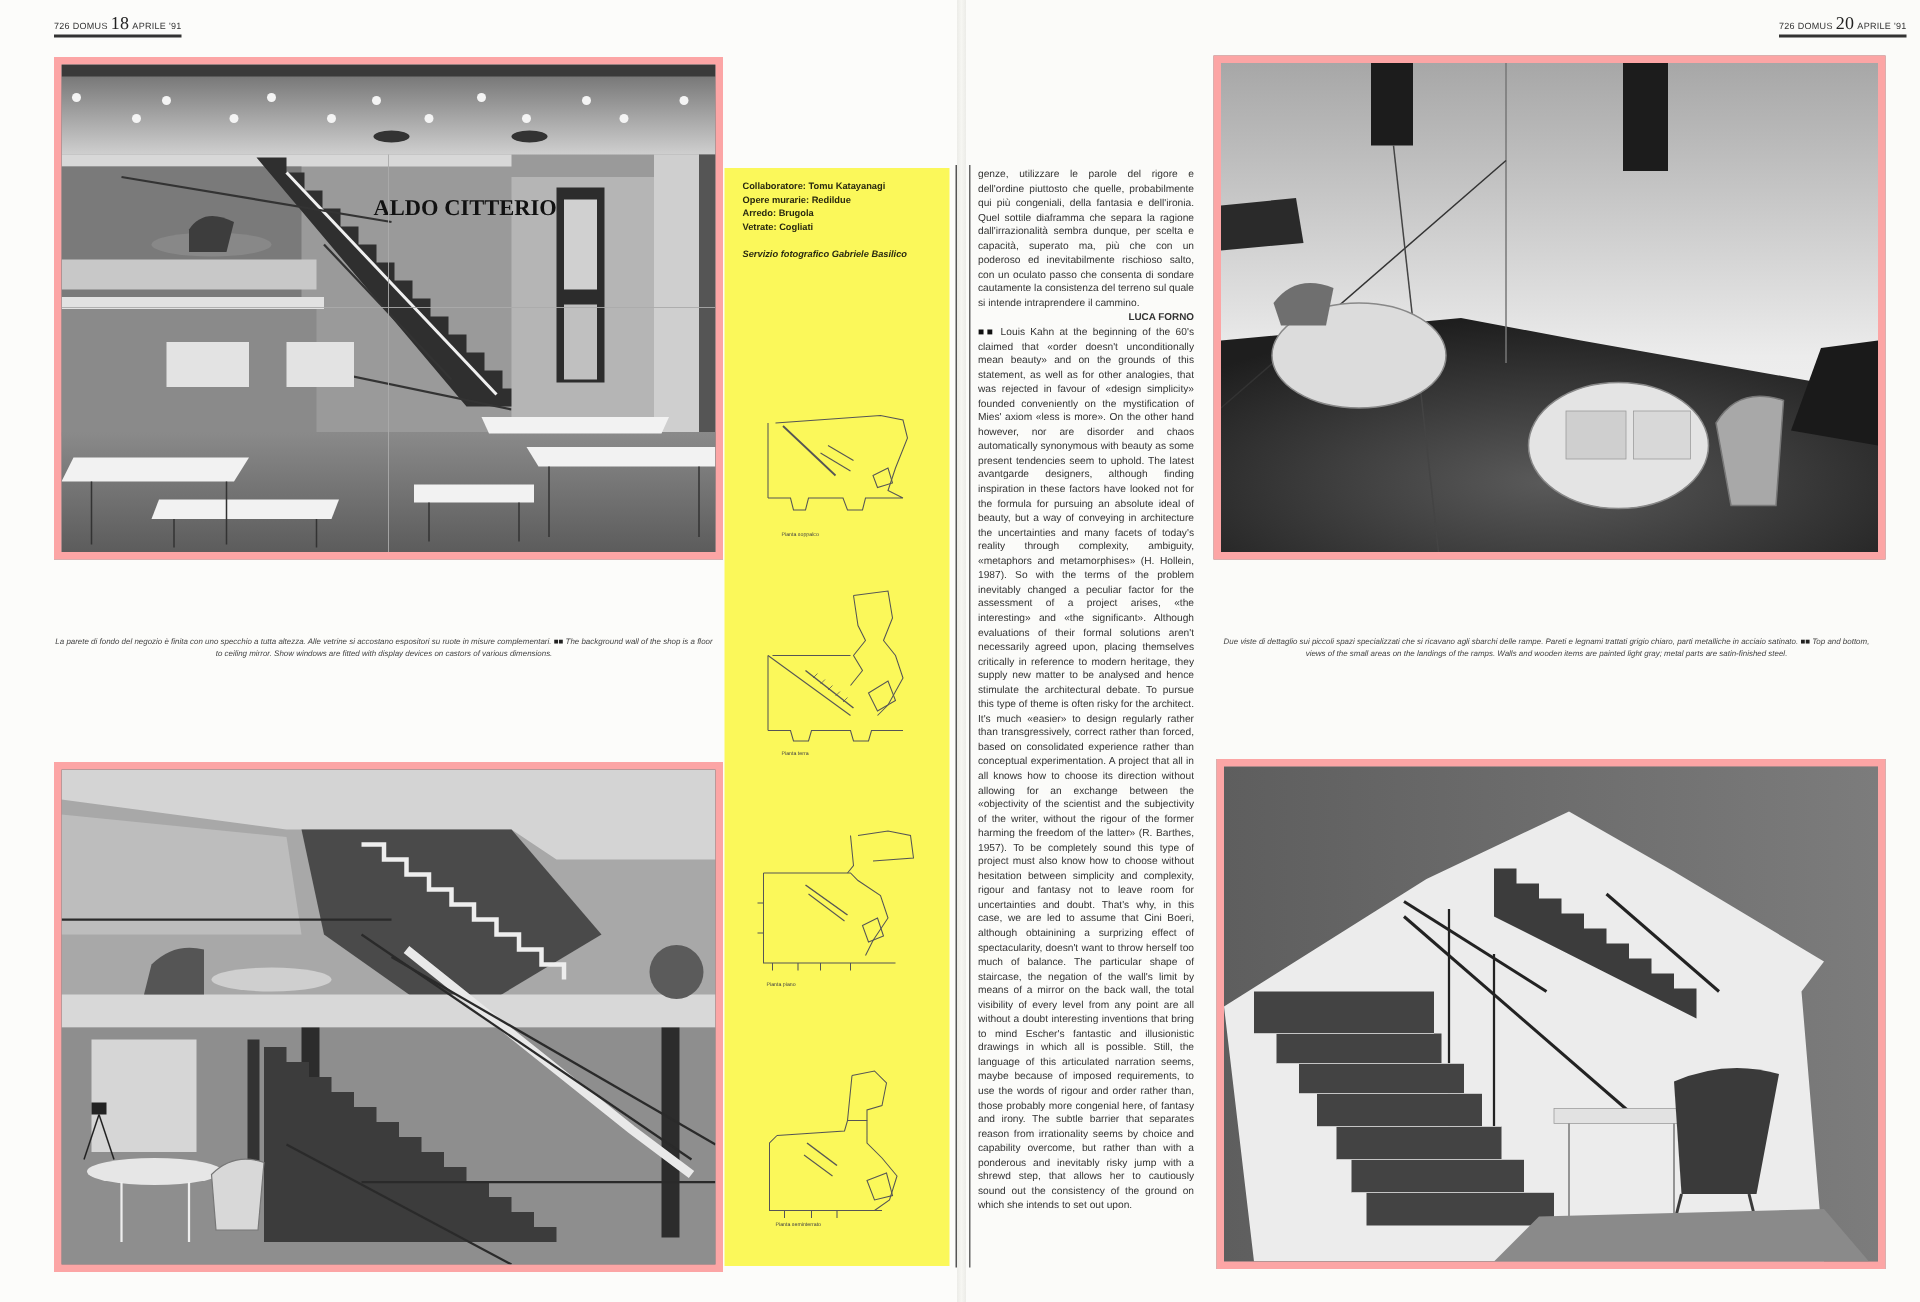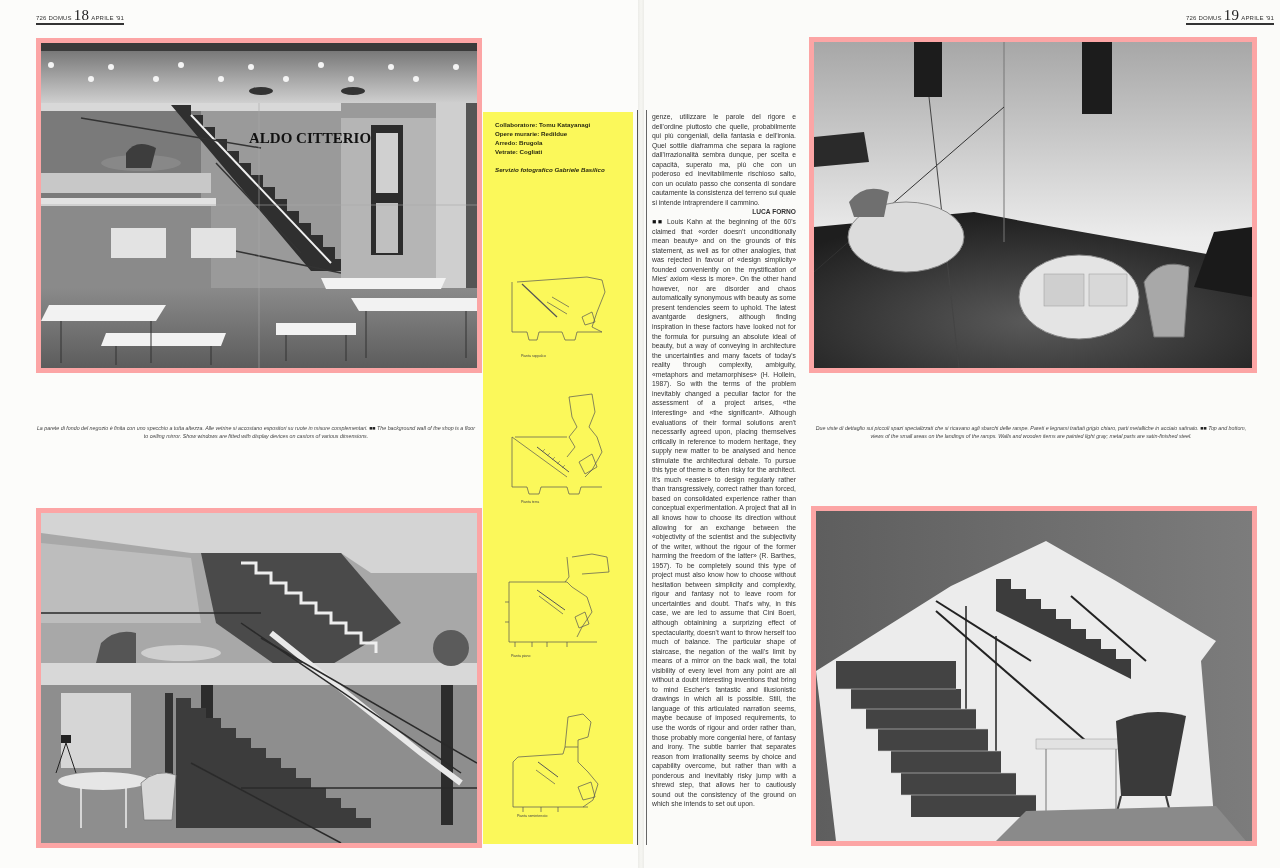--- a/index.html
+++ b/index.html
@@ -2,21 +2,21 @@
 <html><head>
 <meta charset="utf-8">
 <style>
   html,body{margin:0;padding:0;}
   body{width:1280px;height:868px;background:#fdfdfb;position:relative;overflow:hidden;font-family:"Liberation Sans",sans-serif;color:#222;}
   .page{position:absolute;top:0;height:868px;background:#fcfcfa;}
   .page-left{left:0;width:640px;}
   .page-right{left:640px;width:640px;background:#fbfbf9;}
   .gutter{position:absolute;left:638px;top:0;width:6px;height:868px;background:linear-gradient(90deg,#ecece8,#f6f6f2,#ecece8);}
   .folio{position:absolute;top:8px;font-size:6px;letter-spacing:0.2px;color:#333;display:flex;align-items:baseline;gap:2px;border-bottom:2px solid #333;padding-bottom:1px;}
-  .folio .num{font-family:"Liberation Serif",serif;font-size:15px;line-height:14px;color:#222;}
+  .folio .num{font-family:"Liberation Serif",serif;font-size:12px;line-height:14px;color:#222;}
   .folio-left{left:36px;}
   .folio-right{left:1186px;}
   .photo{position:absolute;overflow:hidden;background:#777;border:5px solid #fca5a5;}
   .photo svg{display:block;width:100%;height:100%;}
   .caption{position:absolute;font-size:5.3px;font-style:italic;color:#444;line-height:8px;text-align:center;}
   .caption .mark{font-style:normal;font-weight:bold;color:#222;}
   .yellow{position:absolute;left:483px;top:112px;width:150px;height:732px;background:#fbf85a;}
   .credits{position:absolute;left:12px;top:8px;font-size:6.2px;line-height:9px;font-weight:bold;color:#2a2a10;font-family:"Liberation Sans",sans-serif;}
   .credits .photo-credit{margin-top:9px;font-style:italic;}
   .plan{position:absolute;}
@@ -231,21 +231,21 @@
   </div>
 </div>
 
 <div class="rule" style="left:637px;top:110px;height:735px;"></div>
 <div class="gutter"></div>
 
 <div class="page page-right" style="left:644px;width:636px;"></div>
 
 <div class="folio folio-right">
   <span>726 DOMUS</span>
-  <span class="num">19</span>
+  <span class="num">20</span>
   <span>APRILE '91</span>
 </div>
 
 <div class="rule" style="left:646px;top:110px;height:735px;background:#666;"></div>
 
 <div class="article">
   <p>genze, utilizzare le parole del rigore e dell'ordine piuttosto che quelle, probabilmente qui più congeniali, della fantasia e dell'ironia. Quel sottile diaframma che separa la ragione dall'irrazionalità sembra dunque, per scelta e capacità, superato ma, più che con un poderoso ed inevitabilmente rischioso salto, con un oculato passo che consenta di sondare cautamente la consistenza del terreno sul quale si intende intraprendere il cammino.</p>
   <span class="author">LUCA FORNO</span>
   <p><span class="mark">■■</span> <span>Louis Kahn at the beginning of the 60's claimed that «order doesn't unconditionally mean beauty» and on the grounds of this statement, as well as for other analogies, that was rejected in favour of «design simplicity» founded conveniently on the mystification of Mies' axiom «less is more». On the other hand however, nor are disorder and chaos automatically synonymous with beauty as some present tendencies seem to uphold. The latest avantgarde designers, although finding inspiration in these factors have looked not for the formula for pursuing an absolute ideal of beauty, but a way of conveying in architecture the uncertainties and many facets of today's reality through complexity, ambiguity, «metaphors and metamorphises» (H. Hollein, 1987). So with the terms of the problem inevitably changed a peculiar factor for the assessment of a project arises, «the interesting» and «the significant». Although evaluations of their formal solutions aren't necessarily agreed upon, placing themselves critically in reference to modern heritage, they supply new matter to be analysed and hence stimulate the architectural debate. To pursue this type of theme is often risky for the architect. It's much «easier» to design regularly rather than transgressively, correct rather than forced, based on consolidated experience rather than conceptual experimentation. A project that all in all knows how to choose its direction without allowing for an exchange between the «objectivity of the scientist and the subjectivity of the writer, without the rigour of the former harming the freedom of the latter» (R. Barthes, 1957). To be completely sound this type of project must also know how to choose without hesitation between simplicity and complexity, rigour and fantasy not to leave room for uncertainties and doubt. That's why, in this case, we are led to assume that Cini Boeri, although obtainining a surprizing effect of spectacularity, doesn't want to throw herself too much of balance. The particular shape of staircase, the negation of the wall's limit by means of a mirror on the back wall, the total visibility of every level from any point are all without a doubt interesting inventions that bring to mind Escher's fantastic and illusionistic drawings in which all is possible. Still, the language of this articulated narration seems, maybe because of imposed requirements, to use the words of rigour and order rather than, those probably more congenial here, of fantasy and irony. The subtle barrier that separates reason from irrationality seems by choice and capability overcome, but rather than with a ponderous and inevitably risky jump with a shrewd step, that allows her to cautiously sound out the consistency of the ground on which she intends to set out upon.</span></p>
 </div>

